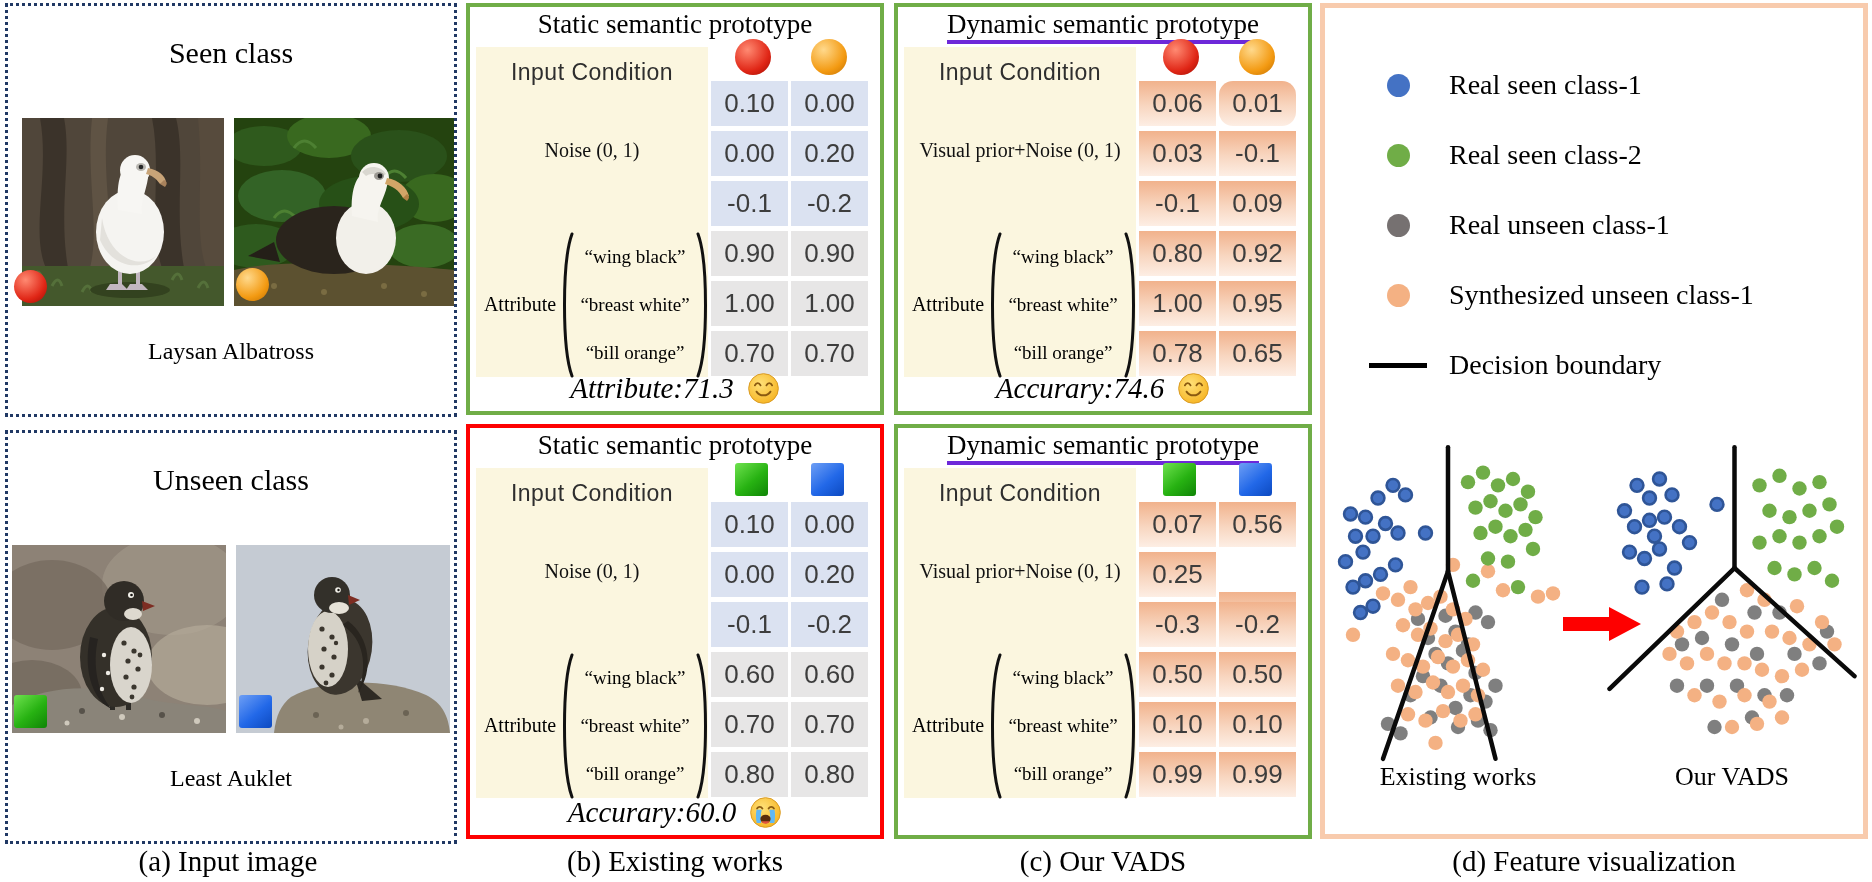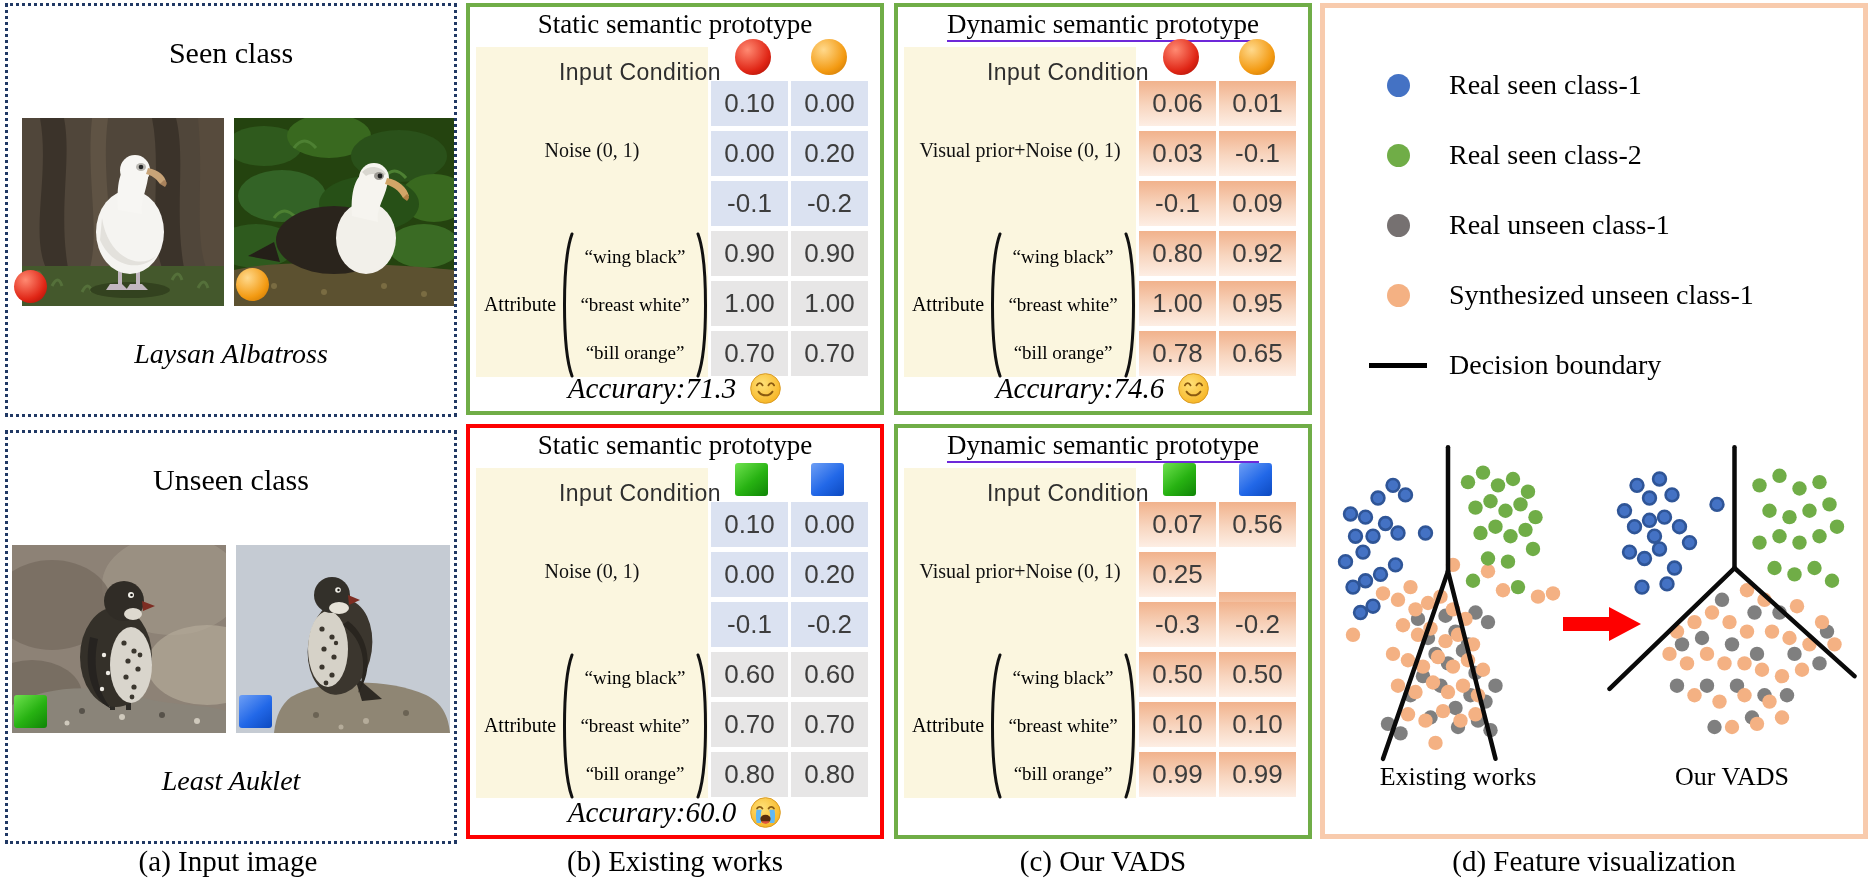--- a/index.html
+++ b/index.html
@@ -4,38 +4,38 @@
 <style>
   html,body{margin:0;padding:0;background:#fff;}
   .canvas{position:relative;width:1872px;height:882px;background:#fff;overflow:hidden;
           font-family:"Liberation Serif","DejaVu Serif",serif;color:#000;}
 
   
   .dashbox{position:absolute;border:3px dotted #203864;background:#fff;}
   .pa-top{left:5px;top:3px;width:446px;height:408px;}
   .pa-bot{left:5px;top:430px;width:446px;height:408px;}
   .pa-title{position:absolute;left:0;top:30px;width:100%;text-align:center;font-size:30px;}
-  .pa-name{position:absolute;left:0;top:332px;width:100%;text-align:center;font-size:28px;font-style:italic;}
+  .pa-name{position:absolute;left:0;top:332px;width:100%;text-align:center;font-size:24px;}
   .photo{position:absolute;top:112px;overflow:hidden;}
   .photo svg{display:block;}
   .marker{position:absolute;}
   .mk-c{width:33px;height:33px;}
   .mk-s{width:33px;height:33px;}
 
   
   .tcard{position:absolute;width:410px;background:#fff;border:4px solid #70ad47;}
   .t-b-top{left:466px;top:3px;height:404px;}
   .t-b-bot{left:466px;top:424px;height:407px;}
   .t-c-top{left:894px;top:3px;height:404px;}
   .t-c-bot{left:894px;top:424px;height:407px;}
   .t-title{position:absolute;left:0;top:2px;width:100%;text-align:center;font-size:27px;}
-  .t-title .underl{border-bottom:2px solid #6d28d9;padding-bottom:1px;}
+  .t-title .underl{border-bottom:4px solid #6d28d9;padding-bottom:1px;}
   .t-cream{position:absolute;left:6px;top:40px;width:232px;height:330px;background:#fbf6df;}
   .t-header{position:absolute;left:6px;top:52px;width:232px;text-align:center;
-            font-family:"Liberation Sans","DejaVu Sans",sans-serif;font-size:23px;color:#2e2e2e;letter-spacing:.5px;padding-left:48px;}
+            font-family:"Liberation Sans","DejaVu Sans",sans-serif;font-size:23px;color:#2e2e2e;letter-spacing:.5px;}
   .t-cond{position:absolute;left:6px;top:132px;width:232px;text-align:center;font-size:20px;color:#111;}
   .t-attr-word{position:absolute;left:8px;top:286px;width:84px;text-align:center;font-size:20px;}
   .t-attr-items{position:absolute;left:104px;top:226px;width:122px;height:144px;display:flex;
                 flex-direction:column;justify-content:space-around;align-items:center;font-size:19px;}
   .t-paren{position:absolute;top:224px;width:14px;height:148px;}
   .t-paren.l{left:90px;} .t-paren.r{left:226px;}
   .cell{position:absolute;width:77px;height:45px;display:flex;align-items:center;justify-content:center;
         font-family:"Liberation Sans","DejaVu Sans",sans-serif;font-size:26px;color:#3d3d3d;}
   .cell.cb{background:#dbe2f1;}
   .cell.cg{background:#e7e6e6;}
@@ -236,21 +236,21 @@
       <div class="cell cb" style="left: 321px; top: 124px;">0.20</div>
       <div class="cell cb" style="left: 241px; top: 174px;">-0.1</div>
       <div class="cell cb" style="left: 321px; top: 174px;">-0.2</div>
       <div class="cell cg" style="left: 241px; top: 224px;">0.90</div>
       <div class="cell cg" style="left: 321px; top: 224px;">0.90</div>
       <div class="cell cg" style="left: 241px; top: 274px;">1.00</div>
       <div class="cell cg" style="left: 321px; top: 274px;">1.00</div>
       <div class="cell cg" style="left: 241px; top: 324px;">0.70</div>
       <div class="cell cg" style="left: 321px; top: 324px;">0.70</div>
       <div class="t-acc">
-        <span class="txt">Accurary:71.3</span>
+        <span class="txt">Attribute:71.3</span>
         <span>
           <svg viewBox="0 0 36 36" width="33" height="33">
             <defs>
               <radialGradient id="gs0" cx="0.4" cy="0.35" r="0.85">
                 <stop offset="0" stop-color="#ffe178"></stop>
                 <stop offset="0.75" stop-color="#f7b82a"></stop>
                 <stop offset="1" stop-color="#eda314"></stop>
               </radialGradient>
             </defs>
             <circle cx="18" cy="18" r="16.2" fill="url(#gs0)" stroke="#d7961c" stroke-width="1"></circle>
@@ -327,21 +327,21 @@
           <path d="M2 3 C12 30 12 118 2 145" stroke="#111" stroke-width="3" fill="none" stroke-linecap="round"></path>
         </svg></div>
       <div class="t-attr-items">
         <div>“wing black”</div>
         <div>“breast white”</div>
         <div>“bill orange”</div>
       </div>
       <div class="t-mk" style="left: 265px; border-radius: 50%; background: radial-gradient(circle at 35% 30%, rgb(255, 138, 114), rgb(224, 38, 22) 62%, rgb(156, 11, 0));"></div>
       <div class="t-mk" style="left: 341px; border-radius: 50%; background: radial-gradient(circle at 35% 30%, rgb(255, 217, 140), rgb(243, 154, 18) 62%, rgb(192, 110, 0));"></div>
       <div class="cell cp" style="left: 241px; top: 74px;">0.06</div>
-      <div class="cell cp" style="left: 321px; top: 74px;">0.01</div>
+      <div class="cell cp" style="left: 321px; top: 74px; border-radius: 14px;">0.01</div>
       <div class="cell cp" style="left: 241px; top: 124px;">0.03</div>
       <div class="cell cp" style="left: 321px; top: 124px;">-0.1</div>
       <div class="cell cp" style="left: 241px; top: 174px;">-0.1</div>
       <div class="cell cp" style="left: 321px; top: 174px;">0.09</div>
       <div class="cell cp" style="left: 241px; top: 224px;">0.80</div>
       <div class="cell cp" style="left: 321px; top: 224px;">0.92</div>
       <div class="cell cp" style="left: 241px; top: 274px;">1.00</div>
       <div class="cell cp" style="left: 321px; top: 274px;">0.95</div>
       <div class="cell cp" style="left: 241px; top: 324px;">0.78</div>
       <div class="cell cp" style="left: 321px; top: 324px;">0.65</div>

